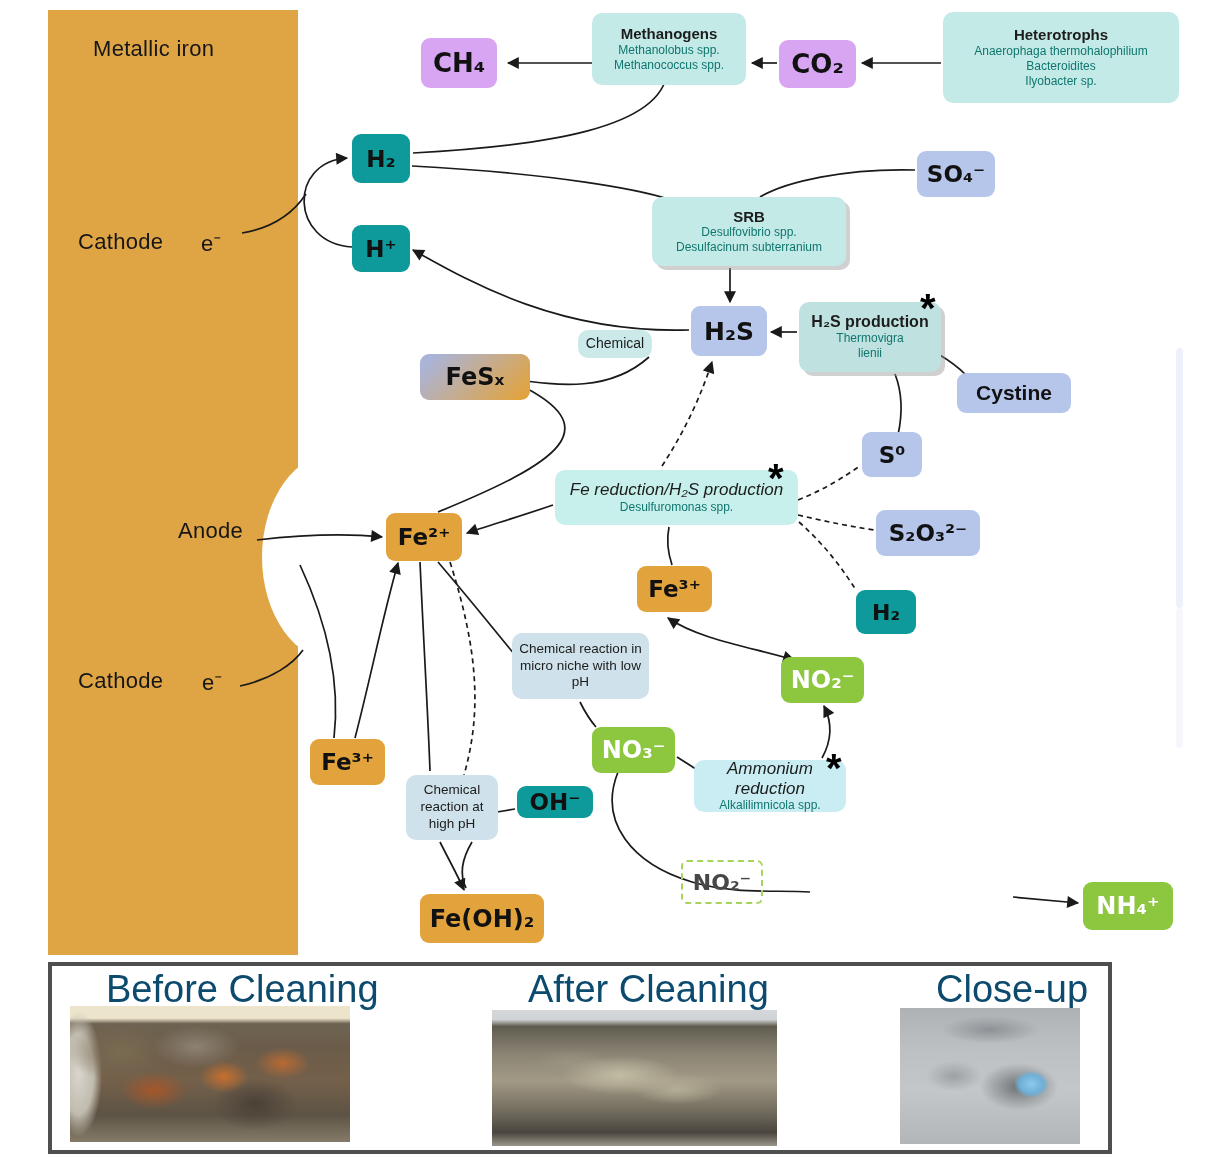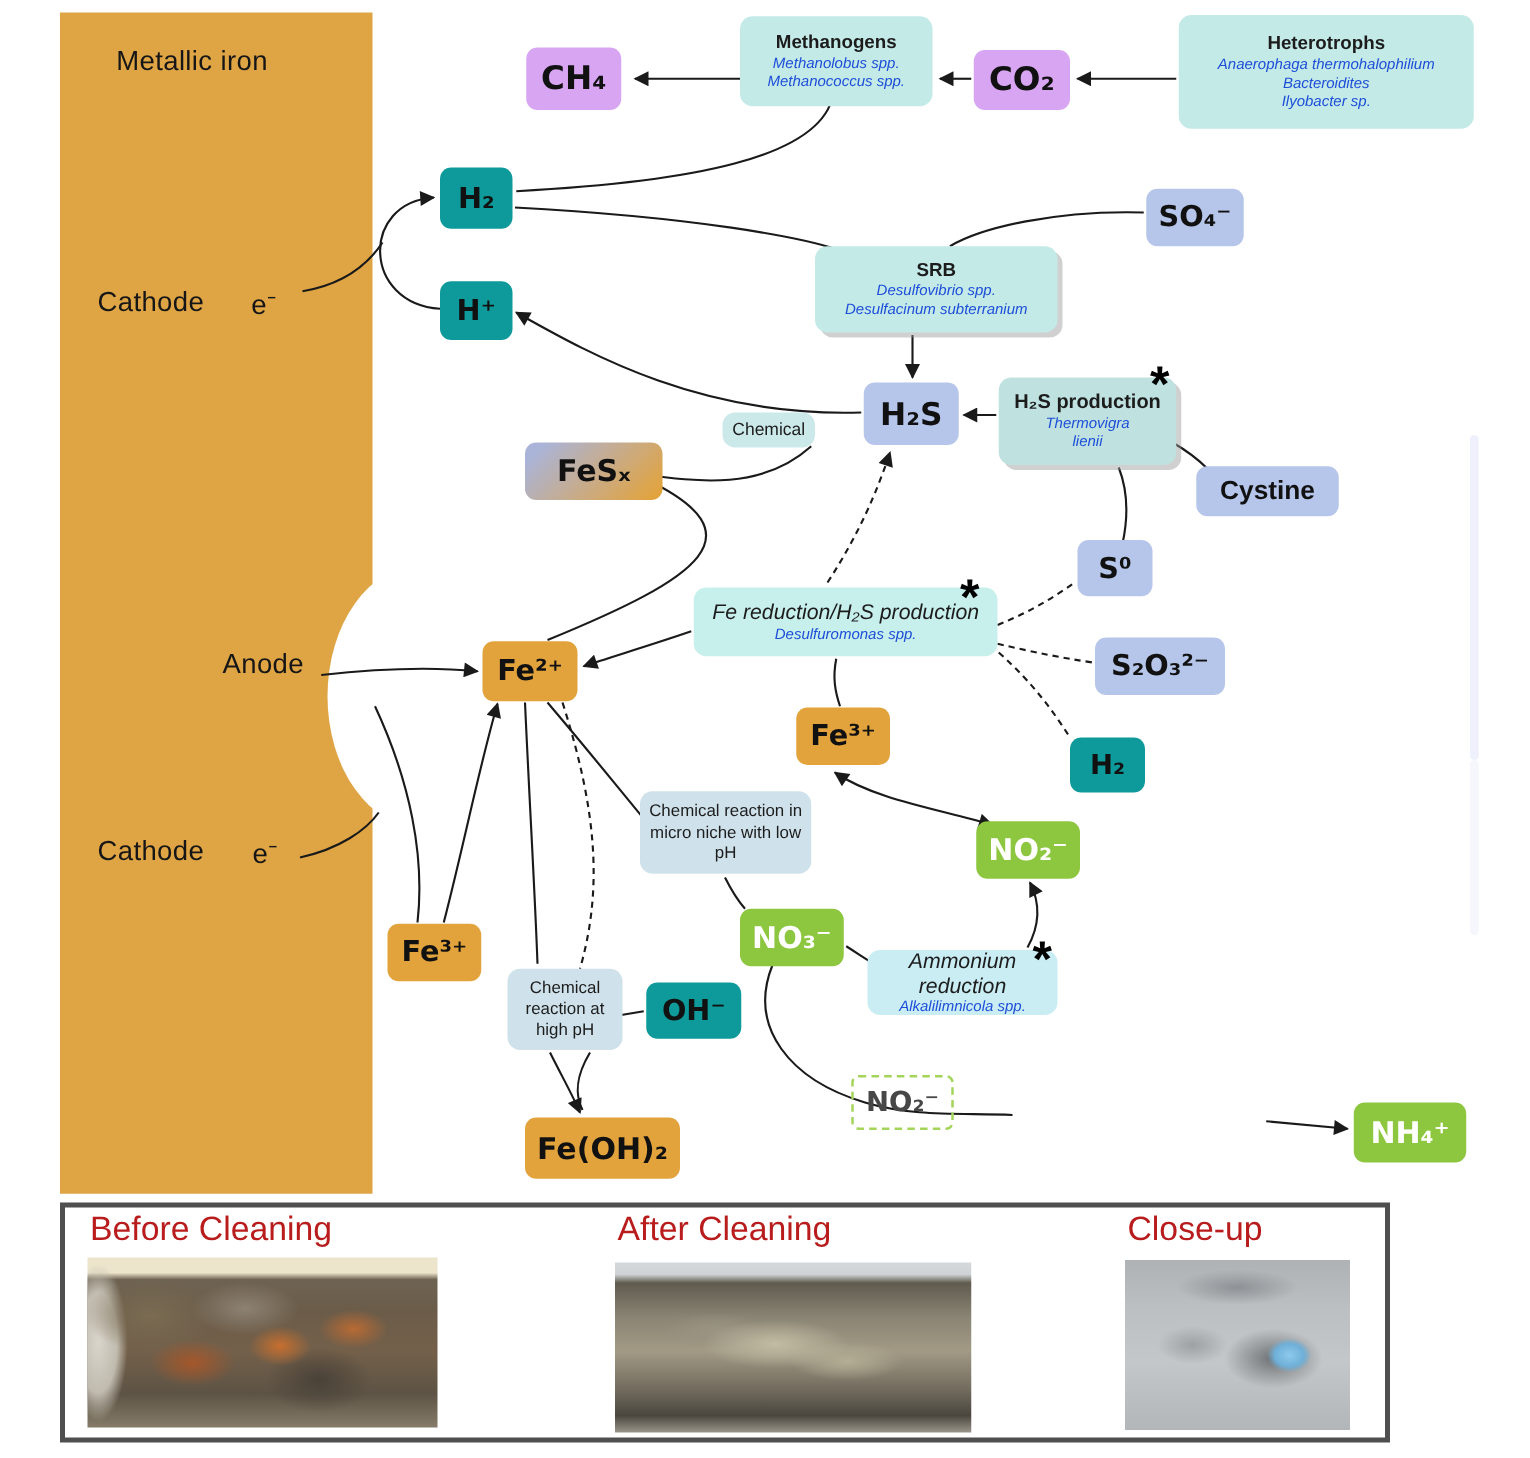--- a/index.html
+++ b/index.html
@@ -20,33 +20,33 @@
   .purple{background:#d8a5f3;}
   .lavender{background:#b6c5ea;}
   .green{background:#8dc63f;color:#ffffff;}
   .green.chem{color:#ffffff;}
   .orange{background:#e2a33c;}
   .fesx{background:linear-gradient(135deg,#aab4d8 10%,#c9ab86 55%,#e2a33c 95%);}
   .orgbox{z-index:4;background:#c4eae8;border-radius:10px;text-align:center;
           padding:6px 8px;box-sizing:border-box;display:flex;flex-direction:column;
           justify-content:center;}
   .orgbox .t{font-weight:bold;font-size:15px;color:#1c1c1c;line-height:1.15;}
-  .orgbox .sp{font-style:italic;font-size:12px;color:#1d4ed8;line-height:1.25;}
+  .orgbox .sp{font-size:12px;color:#0f766e;line-height:1.25;}
   .shadowed{box-shadow:4px 4px 0 rgba(150,150,150,.45);}
   .cyan2{background:#c9edf3;}
   .chembox{z-index:4;background:#cfe2eb;border-radius:10px;text-align:center;
            font-size:13.5px;color:#1c1c1c;display:flex;align-items:center;justify-content:center;
            line-height:1.25;padding:4px;box-sizing:border-box;}
   .asterisk{z-index:6;font-size:40px;font-weight:bold;color:#000;line-height:1;}
   .dashedno2{z-index:4;border:2px dashed #a5d45a;border-radius:6px;background:transparent;
              color:#474747;}
   
   #bottom-panel{left:48px;top:962px;width:1064px;height:192px;border:4px solid #4f4f4f;
                 background:#ffffff;z-index:4;box-sizing:border-box;}
-  .photo-label{position:absolute;font-size:27px;color:#b91c1c;z-index:5;white-space:nowrap;}
+  .photo-label{position:absolute;font-size:38px;color:#0c4a6e;z-index:5;white-space:nowrap;margin-left:34px;}
   .photo{position:absolute;z-index:5;}
   #photo-before{left:18px;top:40px;width:280px;height:136px;
     background:
       radial-gradient(ellipse 40px 26px at 55% 52%, #c76f2e 0%, rgba(0,0,0,0) 62%),
       radial-gradient(ellipse 55px 30px at 30% 62%, #a5572a 0%, rgba(0,0,0,0) 62%),
       radial-gradient(ellipse 46px 26px at 76% 42%, #b86a33 0%, rgba(0,0,0,0) 60%),
       radial-gradient(ellipse 70px 34px at 45% 30%, #8d8273 0%, rgba(0,0,0,0) 62%),
       radial-gradient(ellipse 64px 40px at 66% 72%, #4a4238 0%, rgba(0,0,0,0) 66%),
       radial-gradient(ellipse 80px 44px at 18% 34%, #7a6b52 0%, rgba(0,0,0,0) 66%),
       radial-gradient(ellipse 34px 90px at 3% 50%, #d9d5cc 0%, #c0bbae 45%, rgba(0,0,0,0) 70%),
@@ -167,21 +167,21 @@
   <div class="abs node lavender chem" style="left:691px;top:306px;width:76px;height:50px;font-size:25px;">H₂S</div>
   <div class="abs node lavender" style="left:957px;top:373px;width:114px;height:40px;font-size:21px;font-weight:bold;color:#111;">Cystine</div>
   <div class="abs node fesx chem" style="left:420px;top:354px;width:110px;height:46px;font-size:24px;">FeSₓ</div>
   <div class="abs node lavender chem" style="left:862px;top:432px;width:60px;height:45px;font-size:23px;">S⁰</div>
   <div class="abs node lavender chem" style="left:876px;top:510px;width:104px;height:46px;font-size:23px;">S₂O₃²⁻</div>
   <div class="abs node orange chem" style="left:386px;top:513px;width:76px;height:48px;font-size:23px;">Fe²⁺</div>
   <div class="abs node orange chem" style="left:637px;top:566px;width:75px;height:46px;font-size:23px;">Fe³⁺</div>
   <div class="abs node teal chem" style="left:856px;top:590px;width:60px;height:44px;font-size:22px;">H₂</div>
   <div class="abs node green chem" style="left:781px;top:657px;width:83px;height:46px;font-size:24px;">NO₂⁻</div>
   <div class="abs node green chem" style="left:592px;top:727px;width:83px;height:46px;font-size:24px;">NO₃⁻</div>
-  <div class="abs node teal chem" style="left:517px;top:786px;width:76px;height:45px;font-size:23px;">OH⁻</div>
+  <div class="abs node teal chem" style="left:517px;top:786px;width:76px;height:32px;font-size:23px;">OH⁻</div>
   <div class="abs node orange chem" style="left:310px;top:739px;width:75px;height:46px;font-size:23px;">Fe³⁺</div>
   <div class="abs node orange chem" style="left:420px;top:894px;width:124px;height:49px;font-size:24px;">Fe(OH)₂</div>
   <div class="abs node dashedno2 chem" style="left:681px;top:860px;width:82px;height:44px;font-size:22px;">NO₂⁻</div>
   <div class="abs node green chem" style="left:1083px;top:882px;width:90px;height:48px;font-size:24px;">NH₄⁺</div>
 
   <div class="abs orgbox" style="left:592px;top:13px;width:154px;height:72px;">
     <div class="t">Methanogens</div>
     <div class="sp">Methanolobus spp.</div>
     <div class="sp">Methanococcus spp.</div>
   </div>

